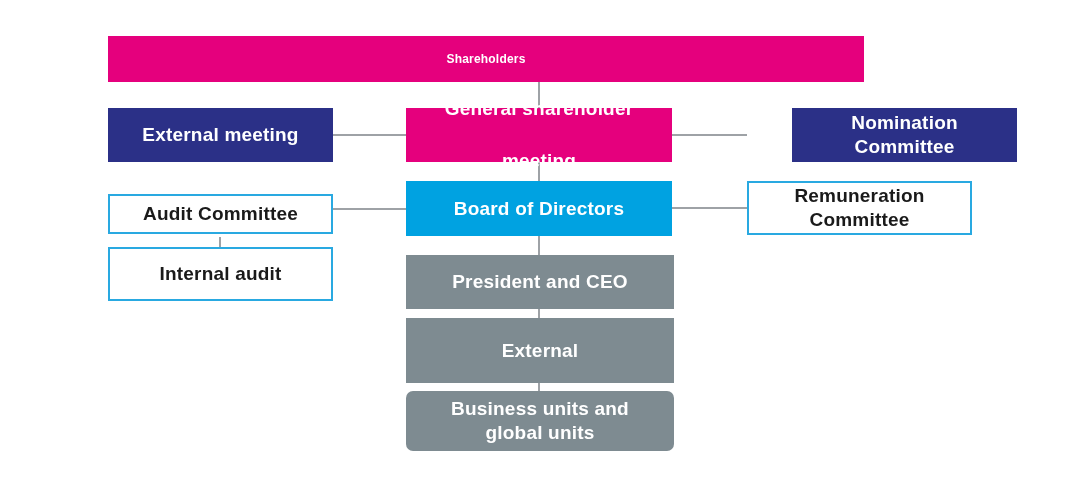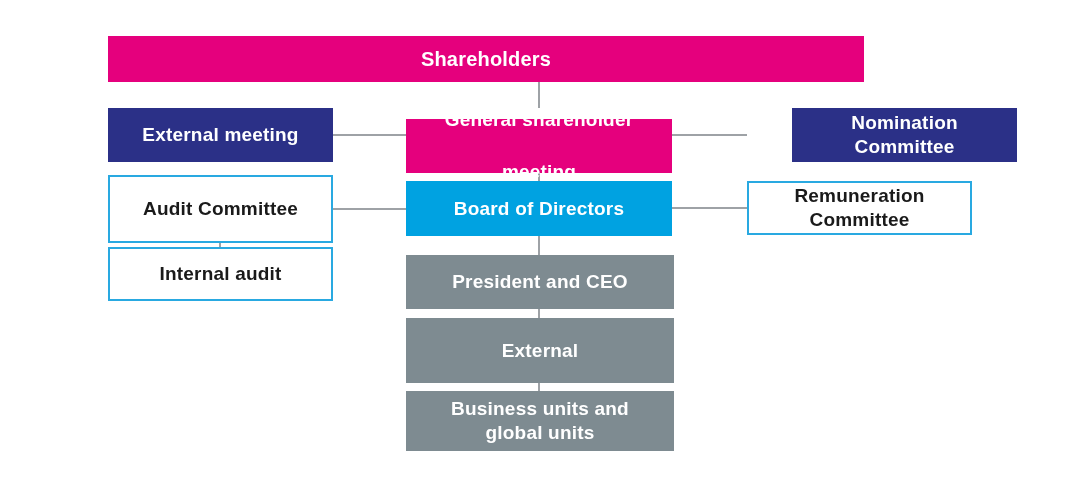--- a/index.html
+++ b/index.html
@@ -29,31 +29,31 @@
     letter-spacing: 0.2px;
   }
   .node .line { display: block; }
   .magenta { background: #E5007D; color: #ffffff; }
   .navy    { background: #2B3087; color: #ffffff; }
   .cyan    { background: #00A2E1; color: #ffffff; }
   .gray    { background: #7E8B91; color: #ffffff; }
   .outline { background: #ffffff; color: #1A1A1A; border: 2px solid #29A9E1; }
 
   
-  .n-shareholders { left: 108px; top: 36px;  width: 756px; height: 46px; font-size: 20px; }
+  .n-shareholders { left: 108px; top: 36px;  width: 756px; height: 46px; font-size: 12px; }
   .n-external     { left: 108px; top: 108px; width: 225px; height: 54px; }
-  .n-gsm          { left: 406px; top: 119px; width: 266px; height: 54px; gap: 28px; }
+  .n-gsm          { left: 406px; top: 108px; width: 266px; height: 54px; gap: 28px; }
   .n-nomination   { left: 747px; top: 108px; width: 225px; height: 54px; margin-left: 45px; }
-  .n-auditcom     { left: 108px; top: 175px; width: 225px; height: 68px; }
+  .n-auditcom     { left: 108px; top: 194px; width: 225px; height: 40px; }
   .n-board        { left: 406px; top: 181px; width: 266px; height: 55px; }
   .n-remuneration { left: 747px; top: 181px; width: 225px; height: 54px; }
   .n-internal     { left: 108px; top: 247px; width: 225px; height: 54px; }
   .n-president    { left: 406px; top: 255px; width: 268px; height: 54px; justify-content: center; }
   .n-emt          { left: 406px; top: 318px; width: 268px; height: 65px; }
-  .n-business     { left: 406px; top: 391px; width: 268px; height: 60px; }
+  .n-business     { left: 406px; top: 391px; width: 268px; height: 60px; border-radius: 7px; }
 
   .connector {
     position: absolute;
     background: #9EA2A6;
   }
   .c-sh-gsm   { left: 538px; top: 82px;  width: 2px;  height: 26px; }
   .c-ext-gsm  { left: 333px; top: 134px; width: 73px; height: 2px; }
   .c-gsm-nom  { left: 672px; top: 134px; width: 75px; height: 2px; }
   .c-gsm-bod  { left: 538px; top: 162px; width: 2px;  height: 19px; }
   .c-ac-bod   { left: 333px; top: 208px; width: 73px; height: 2px; }

